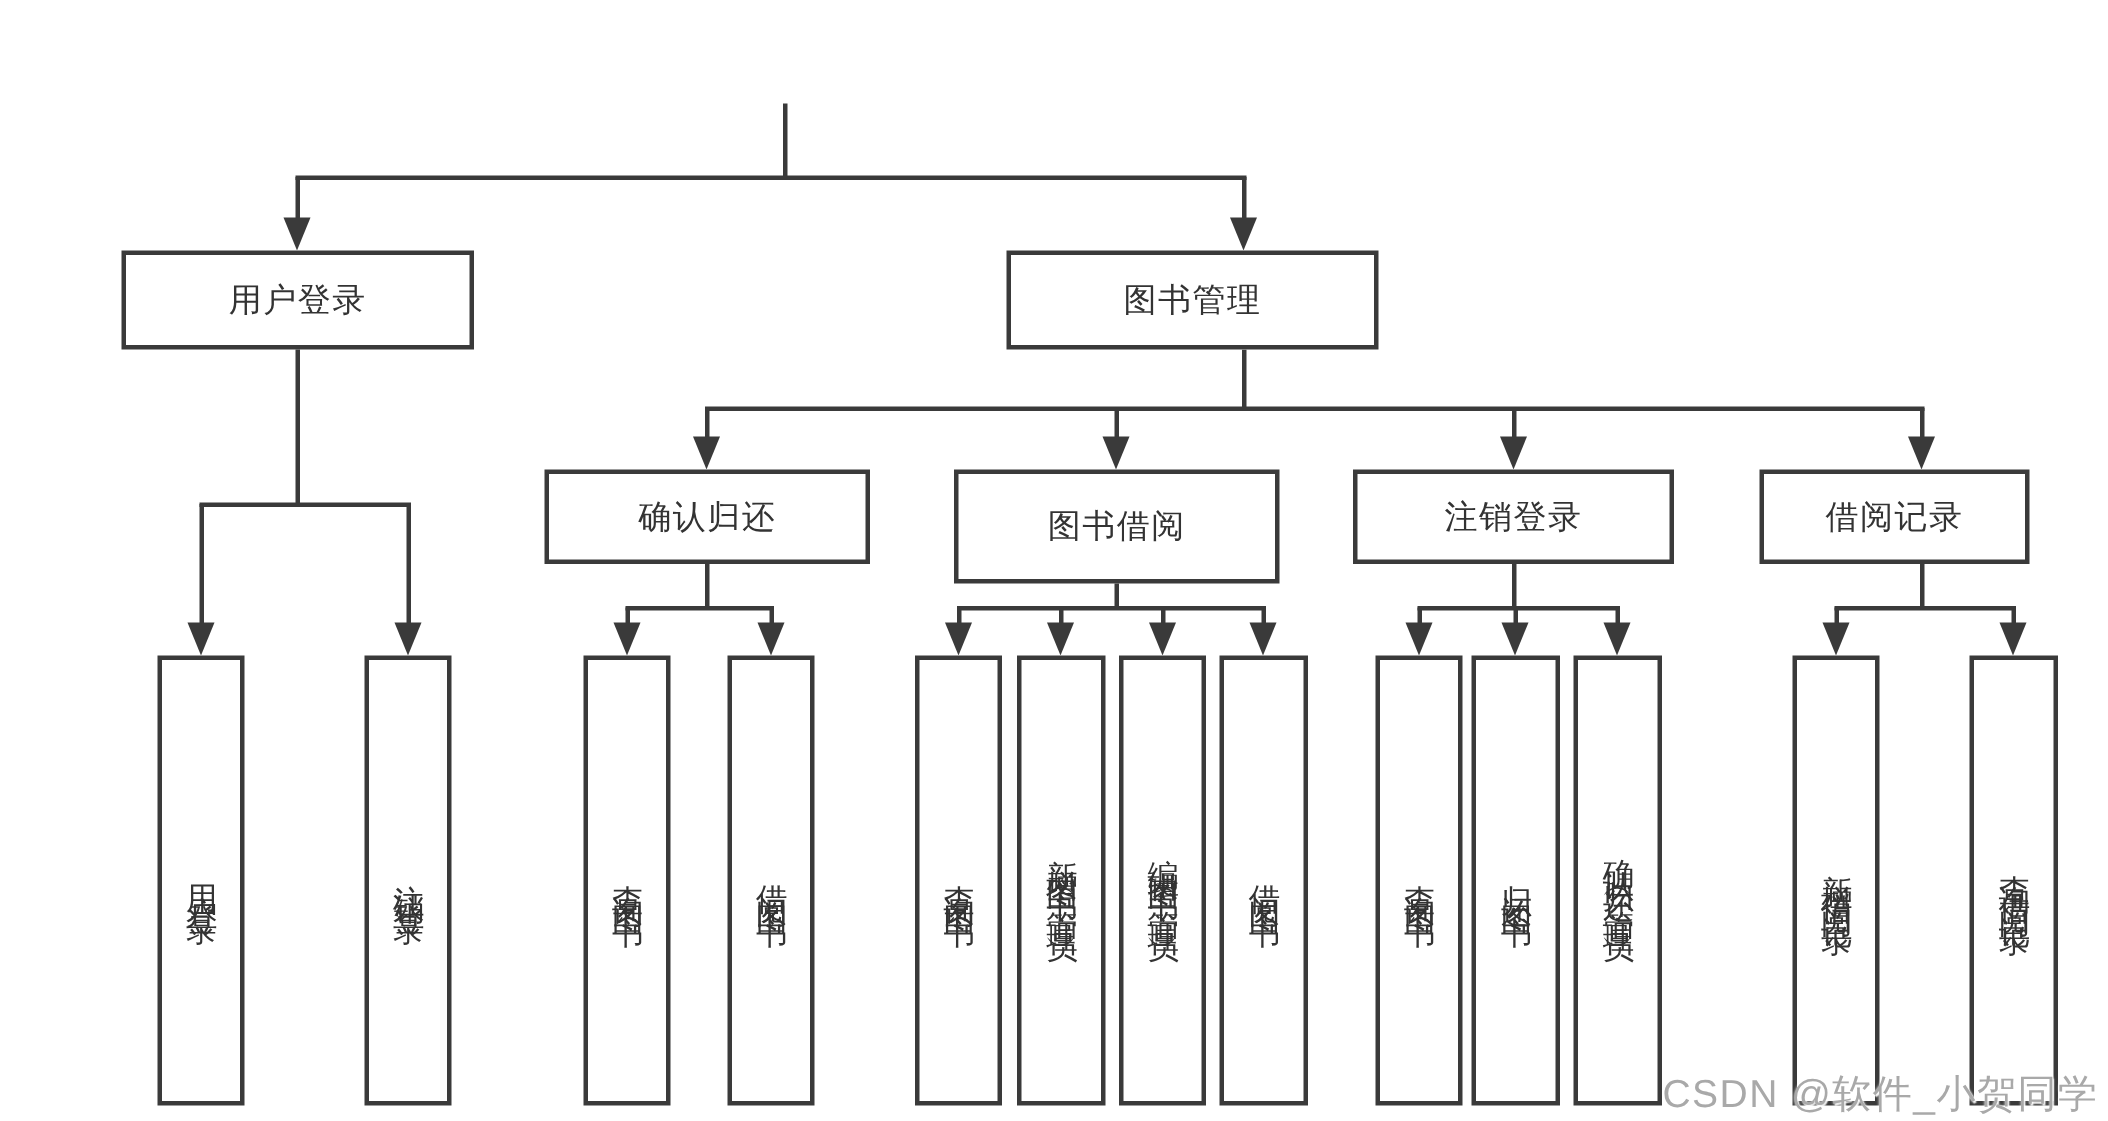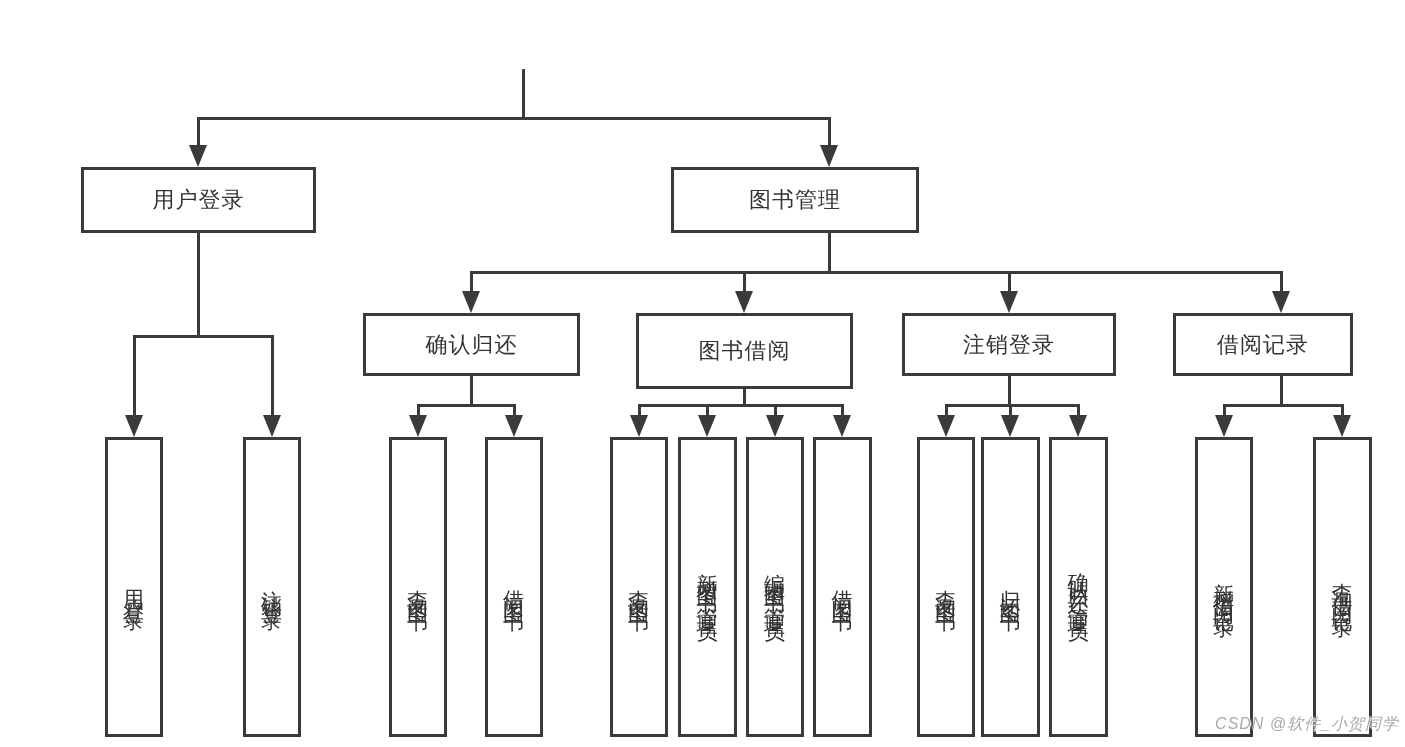--- a/index.html
+++ b/index.html
@@ -50,28 +50,27 @@
   .arrowhead{
     position:absolute;
     width:0;height:0;
     border-left:9px solid transparent;
     border-right:9px solid transparent;
     border-top:22px solid var(--line);
   }
   #watermark{
     position:absolute;
     right:6px;
-    bottom:12px;
-    font-size:16px;
+    bottom:0;
+    font-size:26px;
     color:var(--wm);
     text-shadow:0 0 2px #ffffff, 1px 1px 1px #ffffff;
     letter-spacing:1px;
     z-index:50;
     white-space:nowrap;
-    font-style:italic;
   }
 </style>
 </head>
 <body>
 
 <div id="stage">
 
   <div id="connectors">
       <div class="line" style="left: 521.5px; top: 69px; width: 3px; height: 49px;"></div>
       <div class="line" style="left: 196.5px; top: 118px; width: 3px; height: 34px;"></div>

